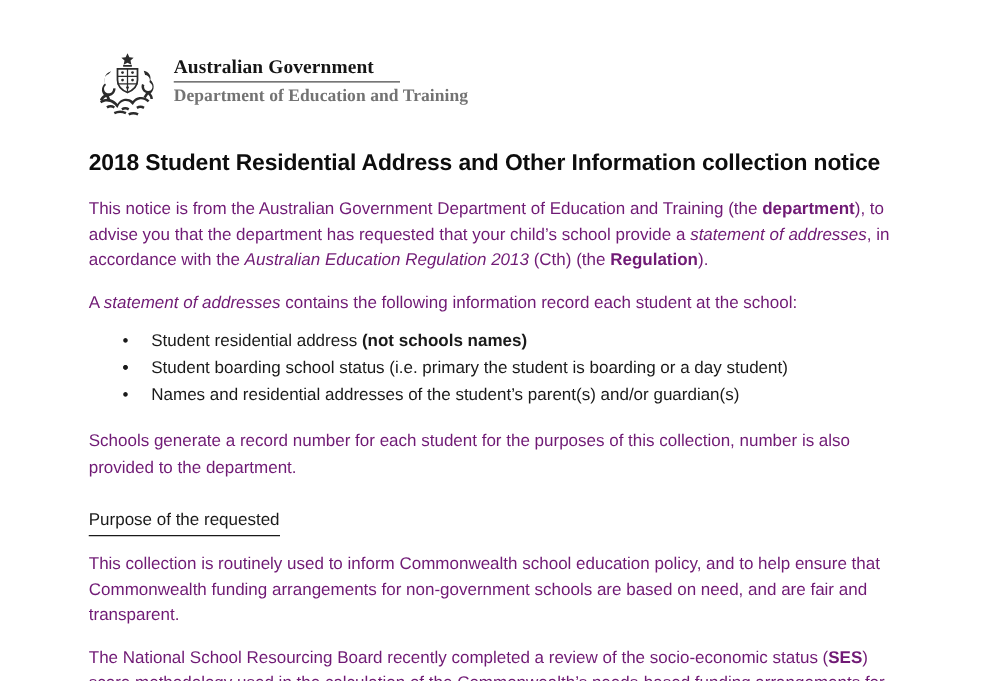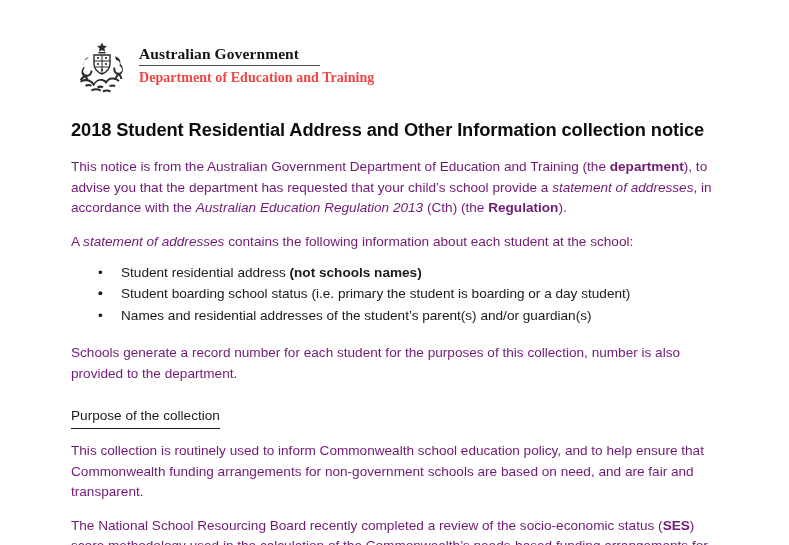--- a/index.html
+++ b/index.html
@@ -54,21 +54,21 @@
     height: 1px;
     background: #4a4a4a;
     margin: 2px 0 3px 0;
     width: 181px;
   }
   .gov-line2 {
     font-family: "Liberation Serif", serif;
     font-weight: bold;
     font-size: 14px;
     line-height: 18px;
-    color: #ef4444;
+    color: #737373;
     letter-spacing: 0.05px;
     white-space: nowrap;
   }
 
   
   .content {
     position: absolute;
     left: 71px;
     top: 118px;
     width: 652px;
@@ -167,21 +167,21 @@
       <div class="gov-line2">Department of Education and Training</div>
     </div>
   </div>
 
   <div class="content">
 
     <h1 class="doc-title">2018 Student Residential Address and Other Information collection notice</h1>
 
     <p class="para"><span>This notice is from the Australian Government Department of Education and Training (the </span><b>department</b><span>), to advise you that the department has requested that your child’s school provide a </span><i>statement of addresses</i><span>, in accordance with the </span><i>Australian Education Regulation 2013</i><span> (Cth) (the </span><b>Regulation</b><span>).</span></p>
 
-    <p class="para tight"><span>A </span><i>statement of addresses</i><span> contains the following information about each student at the school:</span></p>
+    <p class="para tight"><span>A </span><i>statement of addresses</i><span> contains the following information record each student at the school:</span></p>
 
     <ul class="bullets">
       <li>
         <span class="dot">•</span>
         <span>Student residential address </span><b>(not schools names)</b>
       </li>
       <li>
         <span class="dot">•</span>
       </li>
       <li>
@@ -192,21 +192,21 @@
         <span class="dot">•</span>
         <span>Names and residential addresses of the student’s parent(s) and/or guardian(s)</span>
       </li>
     </ul>
 
     <div class="spacer-sm"></div>
 
     <p class="para">Schools generate a record number for each student for the purposes of this collection, number is also provided to the department.</p>
 
     <div class="head-wrap">
-      <h2 class="section-head">Purpose of the collection</h2>
+      <h2 class="section-head">Purpose of the requested</h2>
     </div>
 
     <p class="para">This collection is routinely used to inform Commonwealth school education policy, and to help ensure that Commonwealth funding arrangements for non-government schools are based on need, and are fair and transparent.</p>
 
     <p class="para"><span>The National School Resourcing Board recently completed a review of the socio-economic status (</span><b>SES</b><span>) score methodology used in the calculation of the Commonwealth’s needs-based funding arrangements for non-government schools. The information collected in the </span></p>
 
   </div>
 </div>
 
 </body></html>

